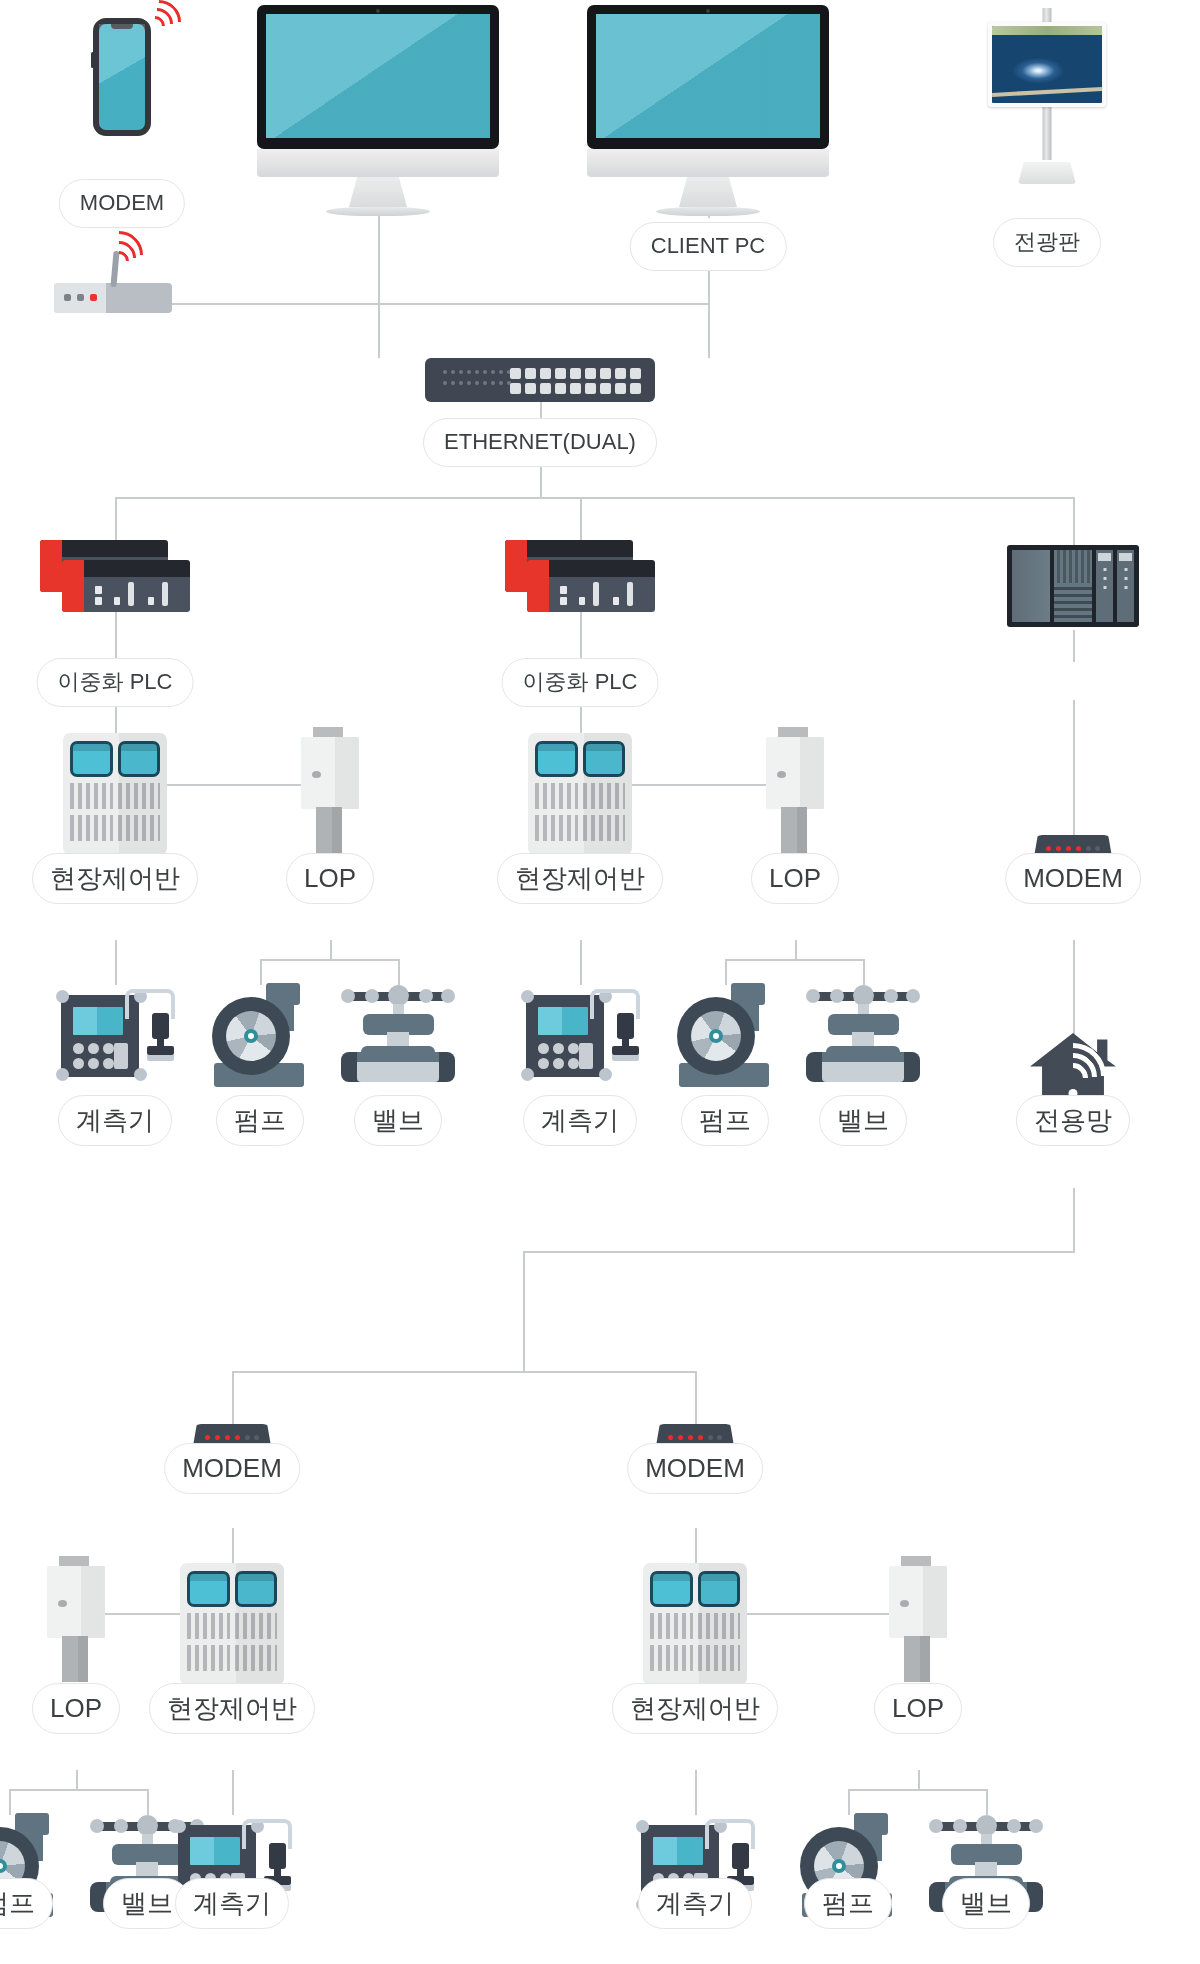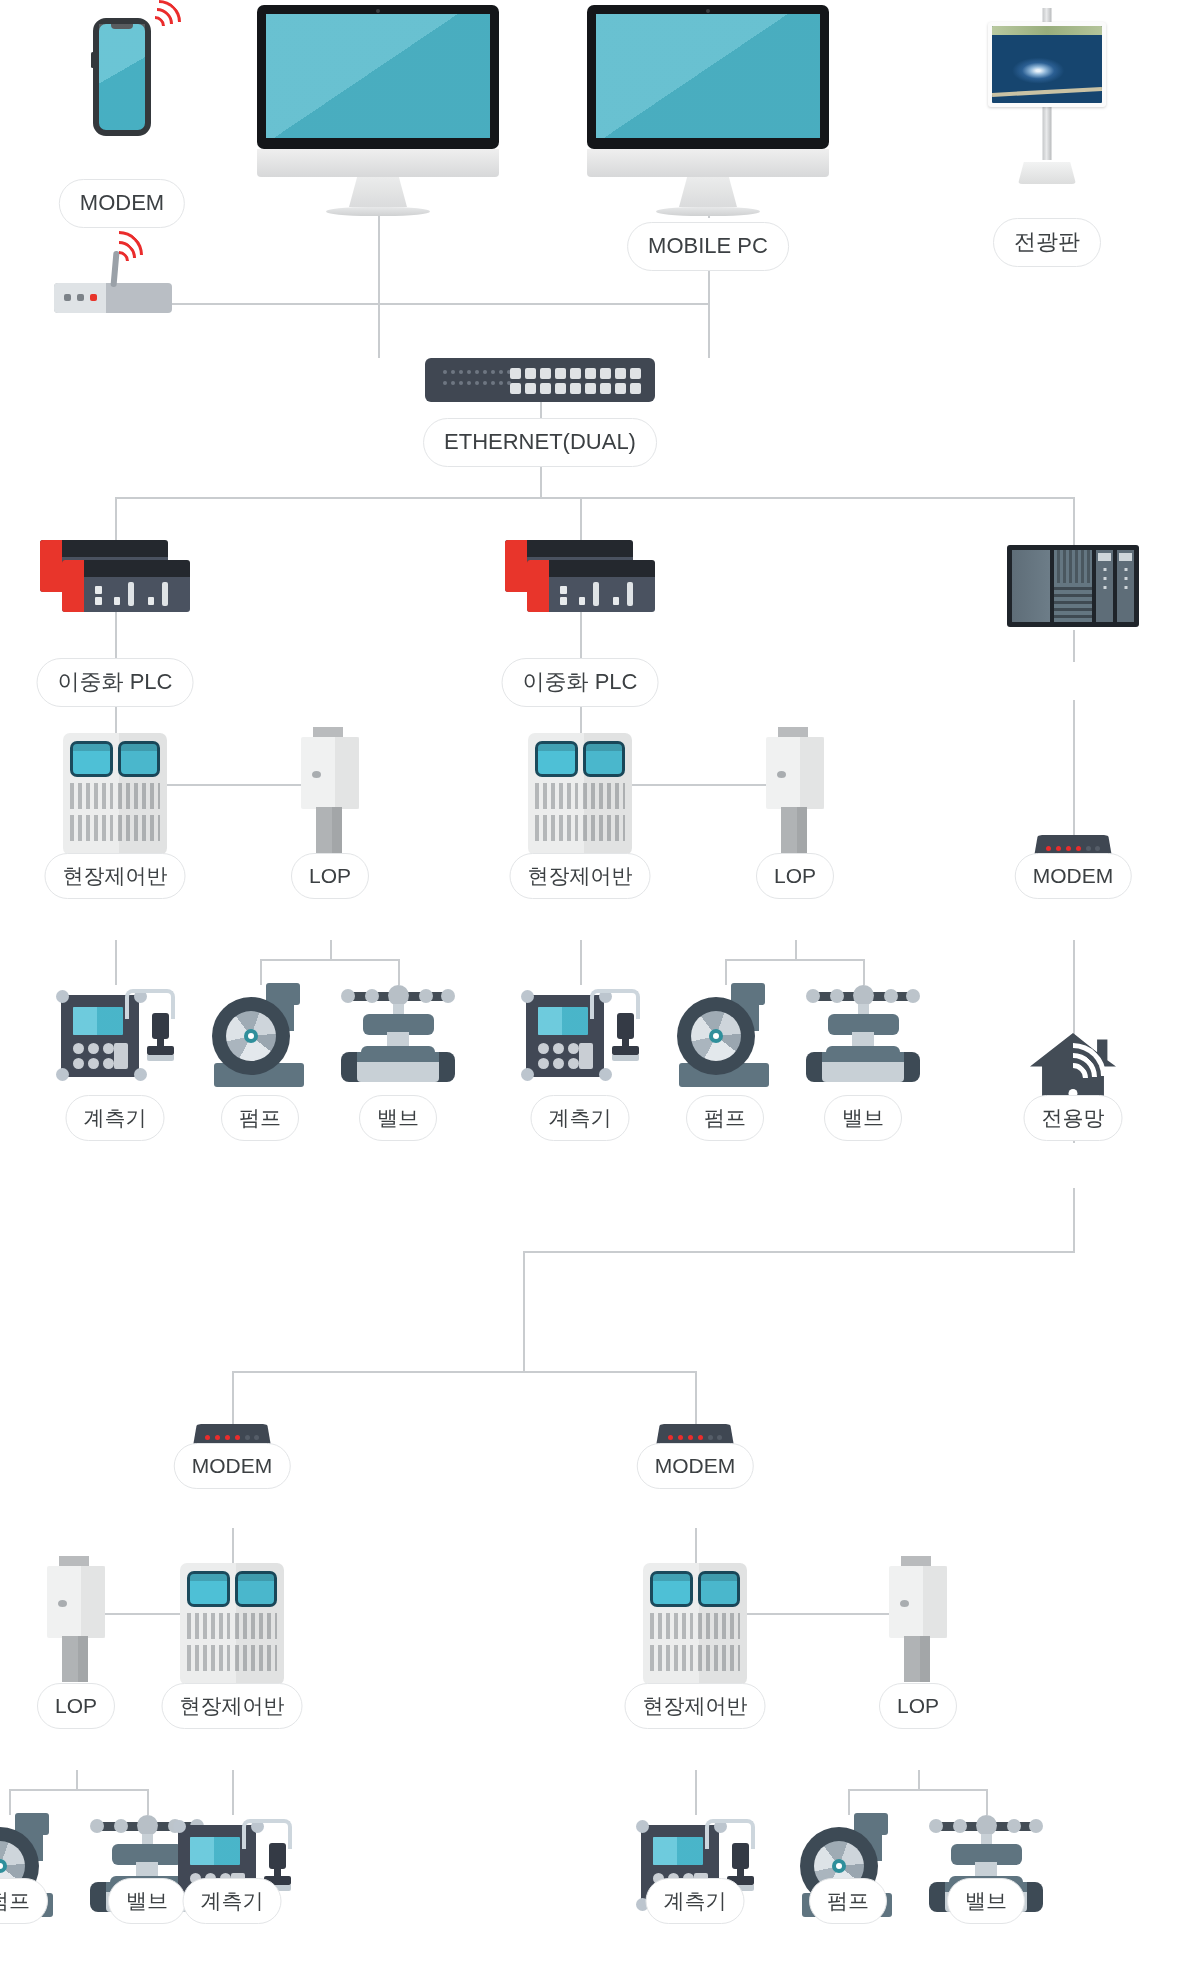--- a/index.html
+++ b/index.html
@@ -19,21 +19,21 @@
     border:1.6px solid #e3e5e7;
     border-radius:999px;
     color:#3c4043;
     font-size:22px;
     line-height:1;
     padding:12px 20px 13px 20px;
     white-space:nowrap;
     text-align:center;
     z-index:6;
   }
-  .pill.small{font-size:21px;padding:11px 17px 12px 17px;text-align:center;}
+  .pill.small{font-size:26px;padding:11px 17px 12px 17px;text-align:center;}
 
   
   .node{position:absolute;transform:translateX(-50%);z-index:5;}
 
   
   .phone{width:58px;height:118px;border:6px solid #34383c;border-radius:13px;background:#4bb8cc;position:relative;box-sizing:border-box;}
   .phone .notch{position:absolute;top:0;left:50%;transform:translateX(-50%);width:22px;height:5px;background:#34383c;border-radius:0 0 4px 4px;}
   .phone .gloss{position:absolute;inset:0;background:linear-gradient(150deg,rgba(255,255,255,.18) 0 45%,rgba(0,0,0,.05) 45% 100%);}
   .phone .side{position:absolute;left:-8px;top:28px;width:3px;height:16px;background:#34383c;border-radius:2px;}
   .wifi-red{position:absolute;}
@@ -276,21 +276,21 @@
     <div class="mon">
       <div class="bez">
           <div class="cam"></div>
           <div class="scr" style="width:224px;height:124px;"></div>
         </div>
       <div class="chin" style="width:242px;"></div>
       <div class="neck"></div>
         <div class="foot"></div>
     </div>
   </div>
-  <div class="pill" style="left:708px;top:222px;">MOBILE PC</div>
+  <div class="pill" style="left:708px;top:222px;">CLIENT PC</div>
 
   <div class="node" style="left:1047px;top:8px;">
     <div class="board" style="height:176px;">
       <div class="pole"></div>
       <div class="frame">
           <div class="pic">
             <div class="strip"></div>
             <div class="road"></div>
           </div>
         </div>

